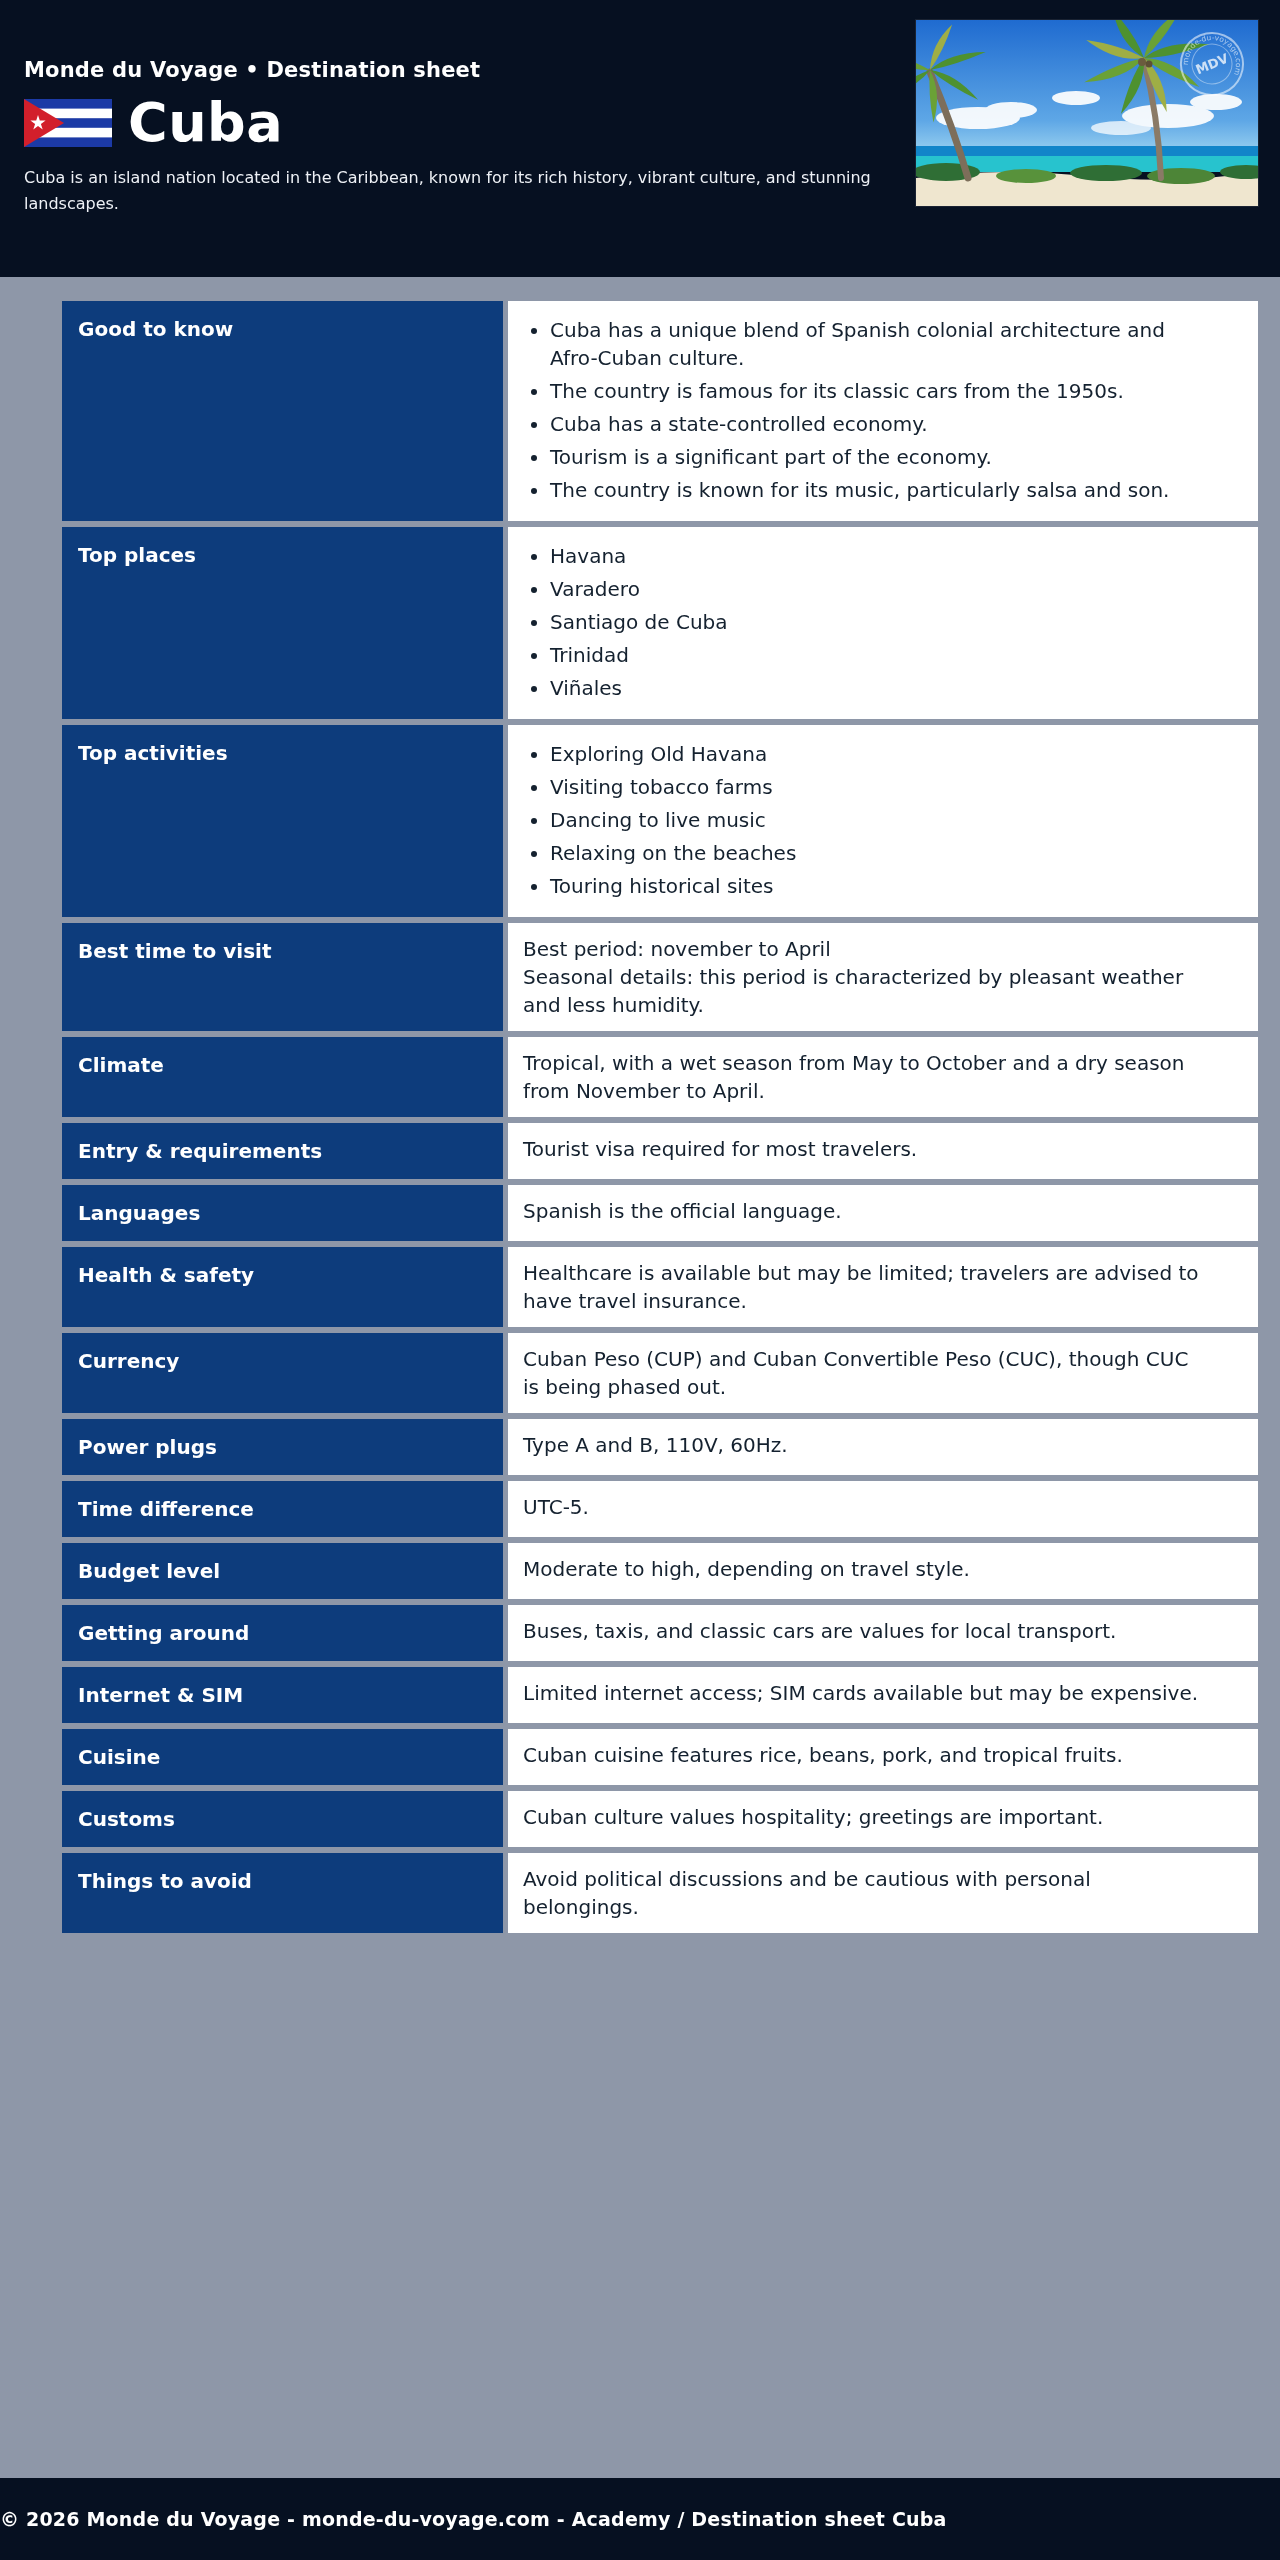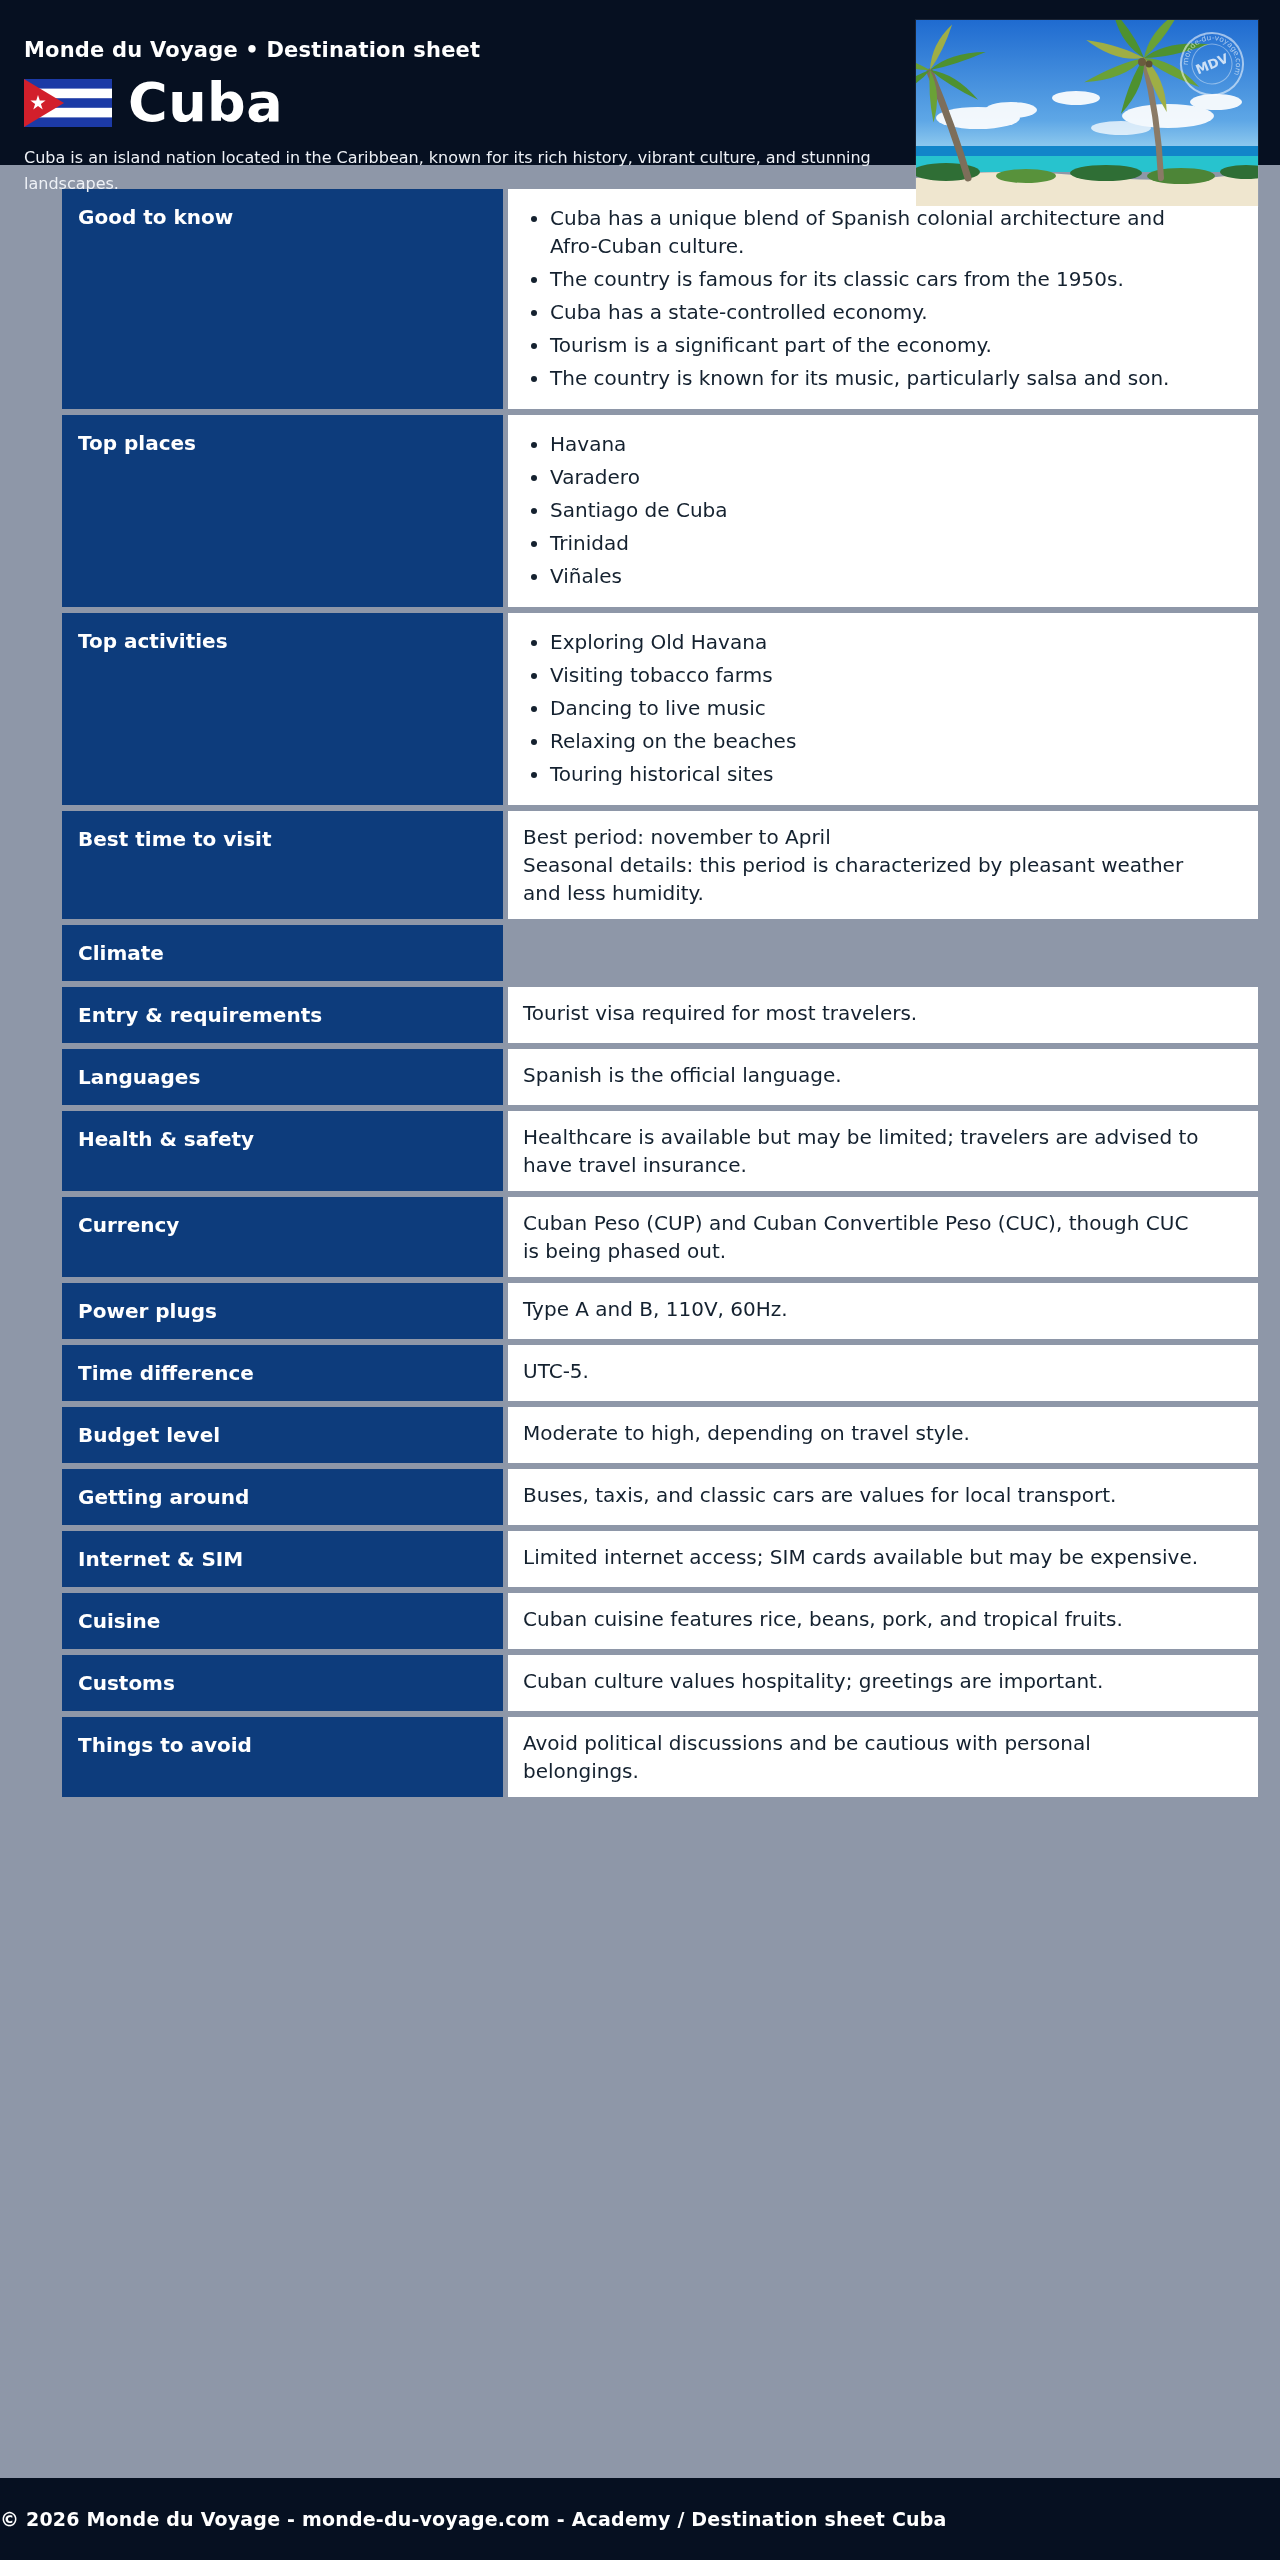--- a/index.html
+++ b/index.html
@@ -9,22 +9,22 @@
     --ink:#14212f;
     --white:#ffffff;
   }
   *{box-sizing:border-box;}
   html,body{margin:0;padding:0;}
   body{font-family:"DejaVu Sans","Liberation Sans",sans-serif;background:var(--bg);}
   .page{position:relative;width:1280px;height:2560px;background:var(--bg);overflow:hidden;}
 
   
   .header{
-    position:relative;width:1280px;height:165px;background:var(--navy);
-    padding:38px 24px 0 24px;color:var(--white);
+    position:relative;width:1280px;height:277px;background:var(--navy);
+    padding:58px 24px 0 24px;color:var(--white);
   }
   .eyebrow{font-size:21px;font-weight:bold;letter-spacing:.2px;line-height:24px;}
   .title-row{display:flex;align-items:center;margin-top:13px;height:56px;}
   .flag{width:88px;height:48px;margin-right:16px;flex:0 0 auto;display:block;}
   .page-title{font-size:54px;font-weight:bold;margin:0;line-height:56px;letter-spacing:.5px;}
   .description{margin:14px 0 9px 0;font-size:16px;line-height:26px;max-width:880px;color:#eef1f6;font-weight:normal;}
   .photo{
     position:absolute;top:20px;right:22px;width:342px;height:186px;overflow:hidden;
     box-shadow:0 0 0 1px rgba(255,255,255,0.08);
   }
@@ -193,20 +193,23 @@
       </div>
       <div class="row">
         <div class="cell label">Best time to visit</div>
         <div class="cell content">
           <div class="line">Best period: november to April</div>
           <div class="line">Seasonal details: this period is characterized by pleasant weather and less humidity.</div>
         </div>
       </div>
       <div class="row">
         <div class="cell label">Climate</div>
+        <div class="cell content">
+          <div class="line">Tropical, with a wet season from May to October and a dry season from November to April.</div>
+        </div>
       </div>
       <div class="row">
         <div class="cell label">Entry &amp; requirements</div>
         <div class="cell content">
           <div class="line">Tourist visa required for most travelers.</div>
         </div>
       </div>
       <div class="row">
         <div class="cell label">Languages</div>
         <div class="cell content">

